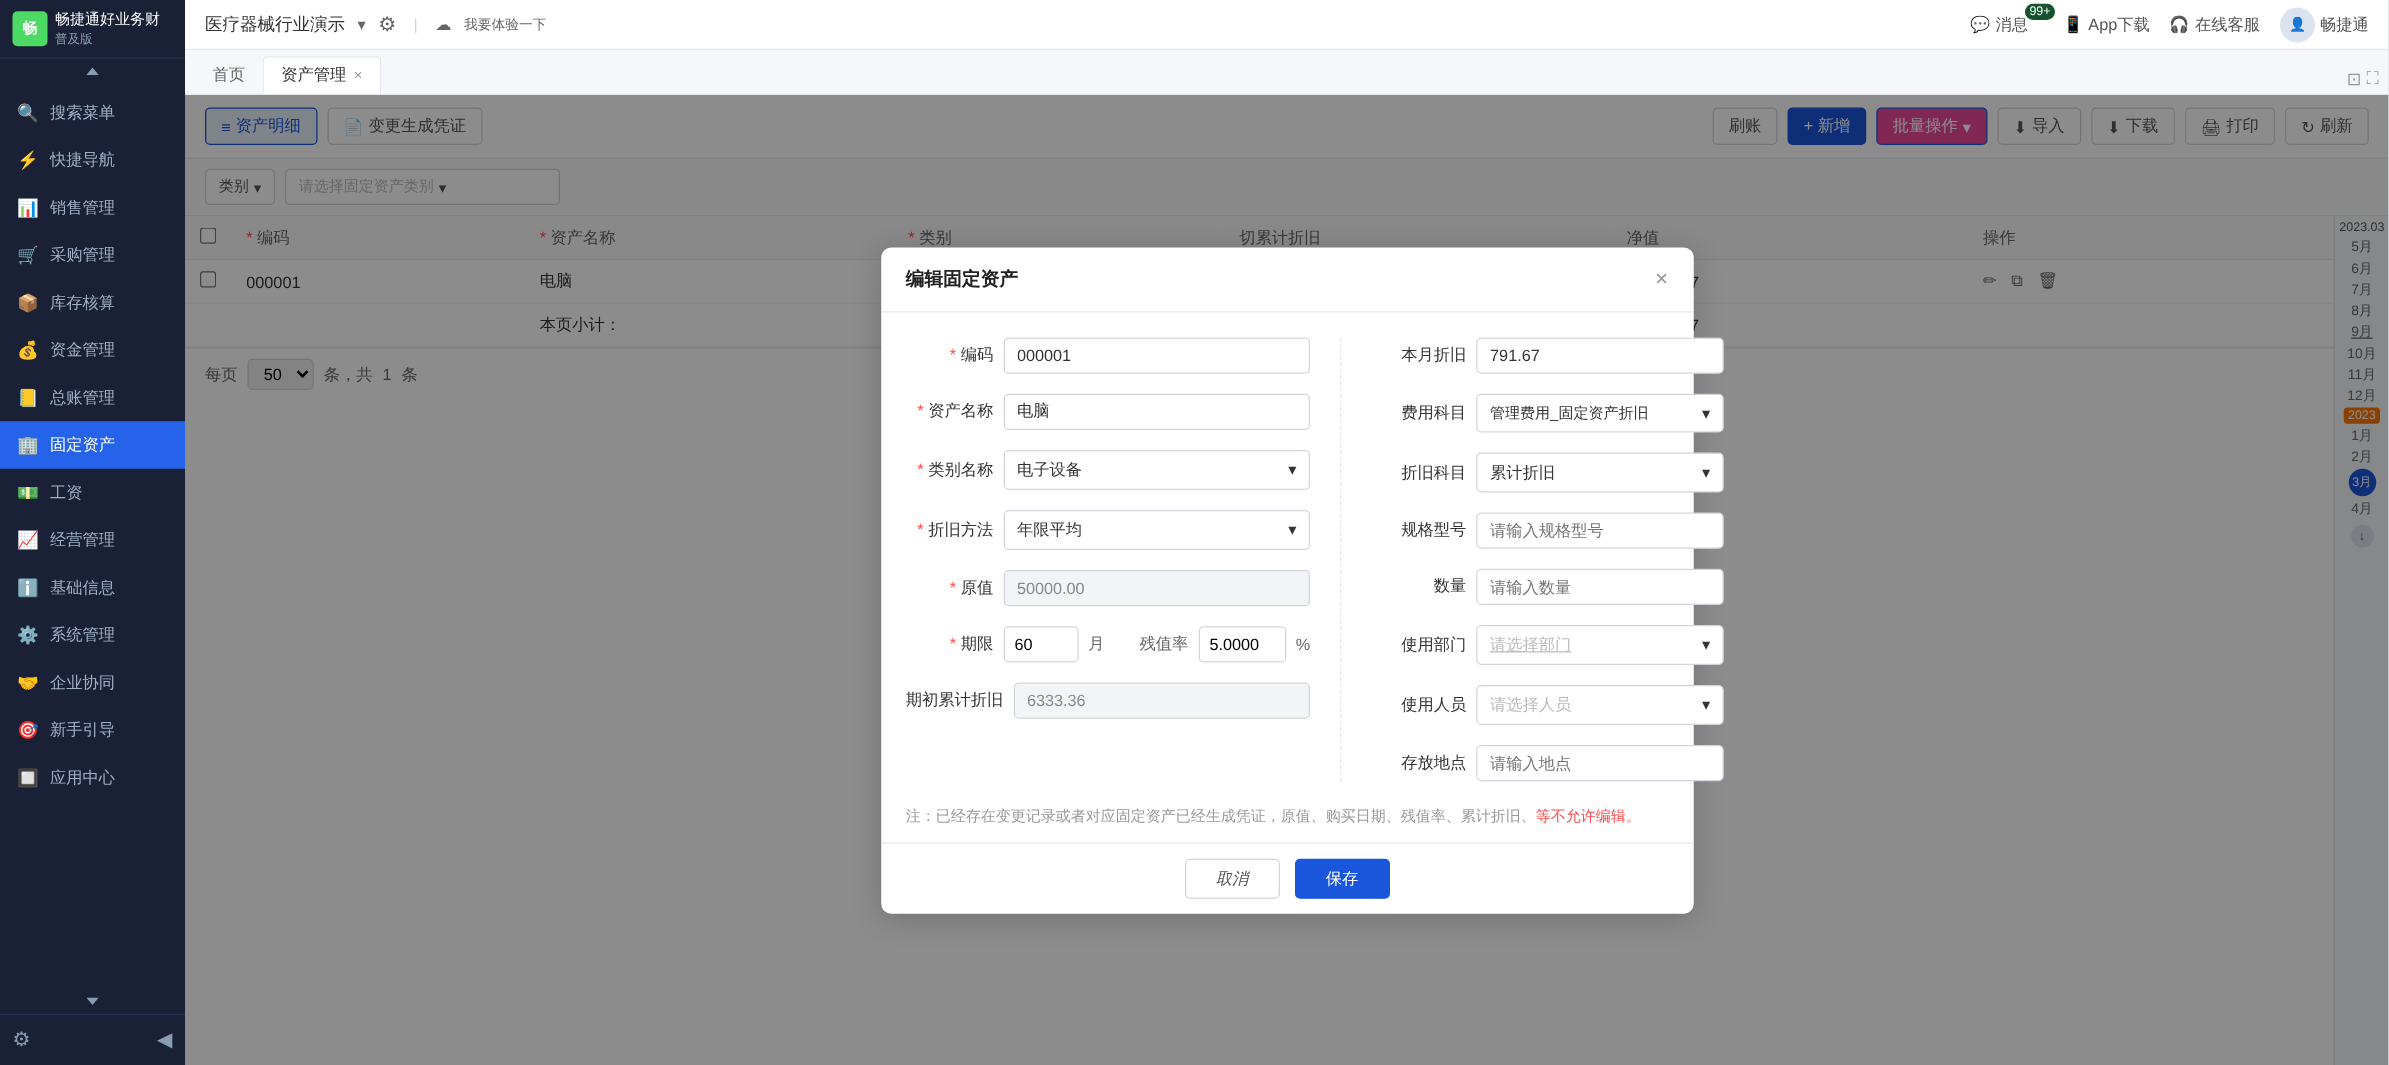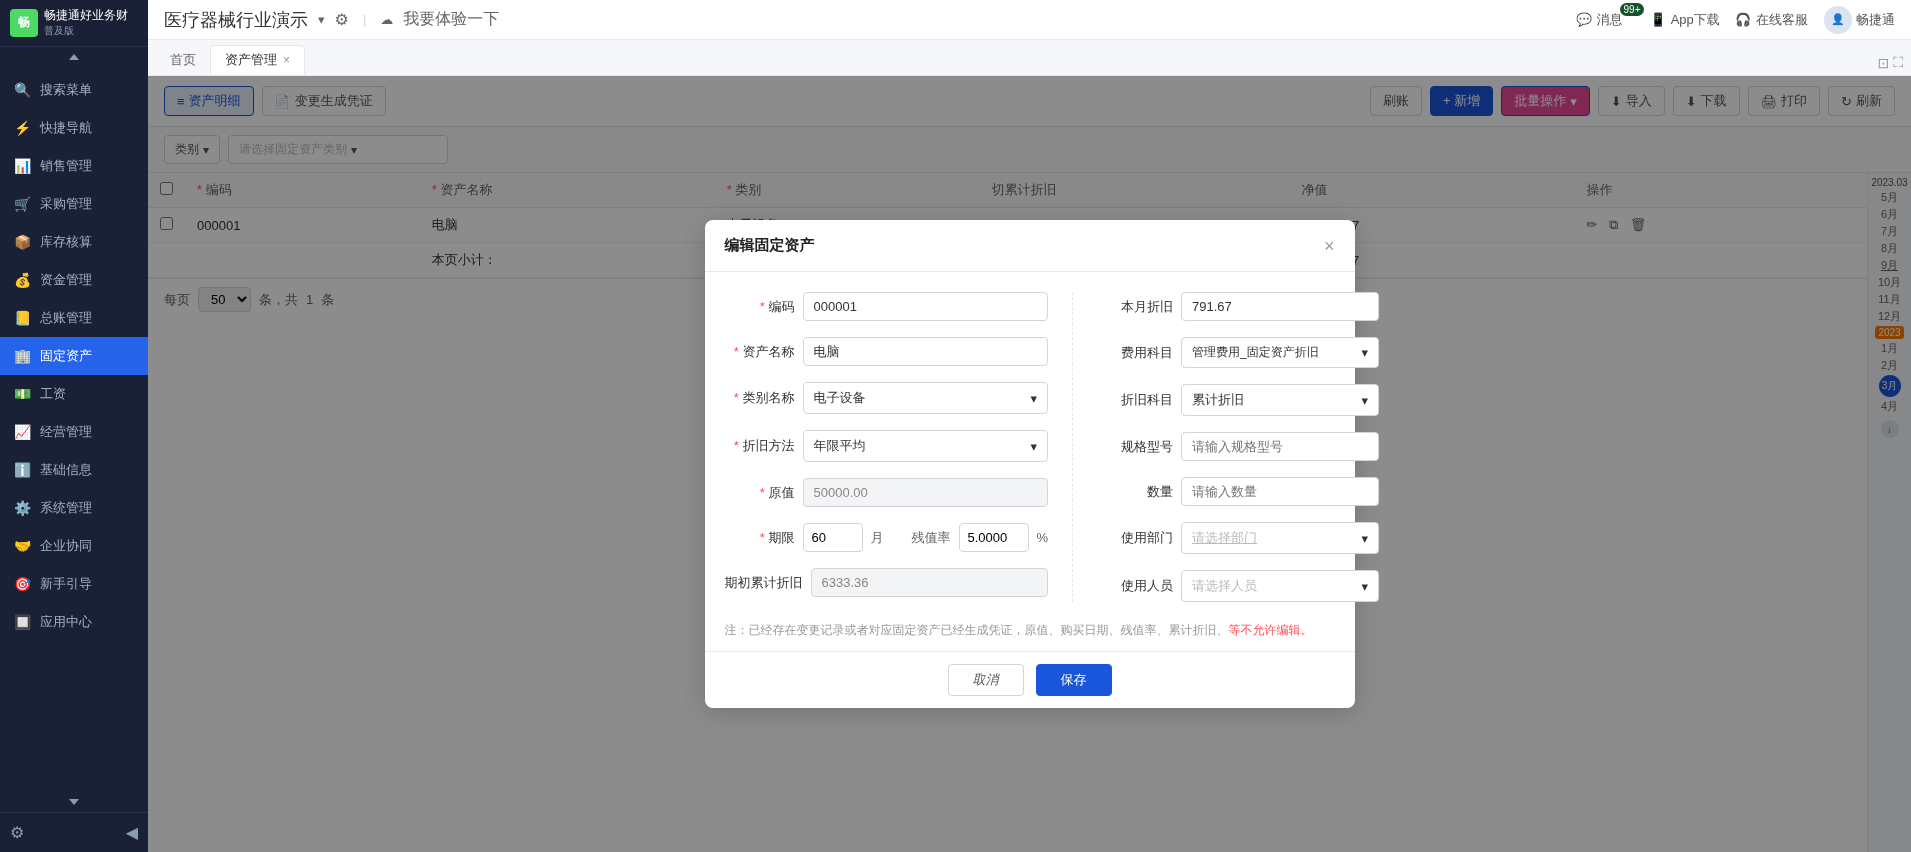--- a/index.html
+++ b/index.html
@@ -179,26 +179,26 @@
   </div>
   <div class="sidebar-bottom">
     <span class="sidebar-settings-icon">⚙</span>
     <span class="sidebar-collapse-icon">◀</span>
   </div>
 </div>
 
 <div class="main">
 
   <div class="topbar">
-    <span style="font-size:18px;color:#333;">医疗器械行业演示</span>
+    <span style="font-size:14px;color:#333;">医疗器械行业演示</span>
     <span class="topbar-dropdown">▾</span>
     <span class="topbar-settings">⚙</span>
     <span style="color:#d1d5db;margin:0 4px;">|</span>
     <span style="color:#666;">☁</span>
-    <span style="color:#666;font-size:16px;cursor:pointer;">我要体验一下</span>
+    <span style="color:#666;font-size:11px;cursor:pointer;">我要体验一下</span>
     <div class="topbar-spacer"></div>
     <div class="topbar-actions">
       <div class="topbar-action-item" style="position:relative;padding-right:12px;">
         <span>💬</span>
         <span>消息</span>
         <span class="badge">99+</span>
       </div>
       <div class="topbar-action-item">
         <span>📱</span>
         <span>App下载</span>
@@ -459,20 +459,24 @@
             </div>
 
             <div class="form-row">
               <span class="form-label" style="min-width:80px;">使用人员</span>
               <div class="form-select">
                 <span style="color:#bbb;">请选择人员</span>
                 <span>▾</span>
               </div>
             </div>
 
+            <div class="form-row">
+              <span class="form-label" style="min-width:80px;">存放地点</span>
+              <input class="form-input" type="text" placeholder="请输入地点" style="">
+            </div>
           </div>
         </div>
 
         <div class="modal-note">
           <span class="note-text">
             注：已经存在变更记录或者对应固定资产已经生成凭证，原值、购买日期、残值率、累计折旧、<span style="color:#ff4d4f;">等不允许编辑。</span>
           </span>
         </div>
 
         <div class="modal-footer">

